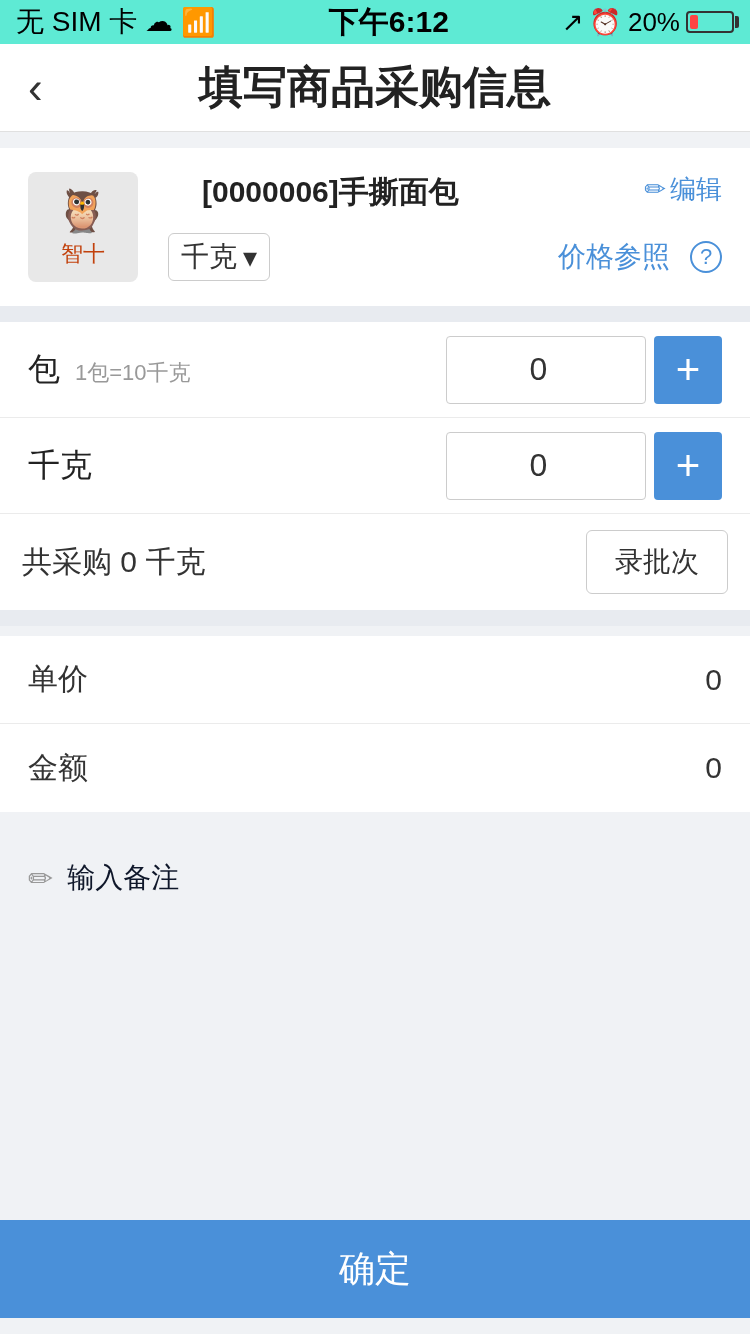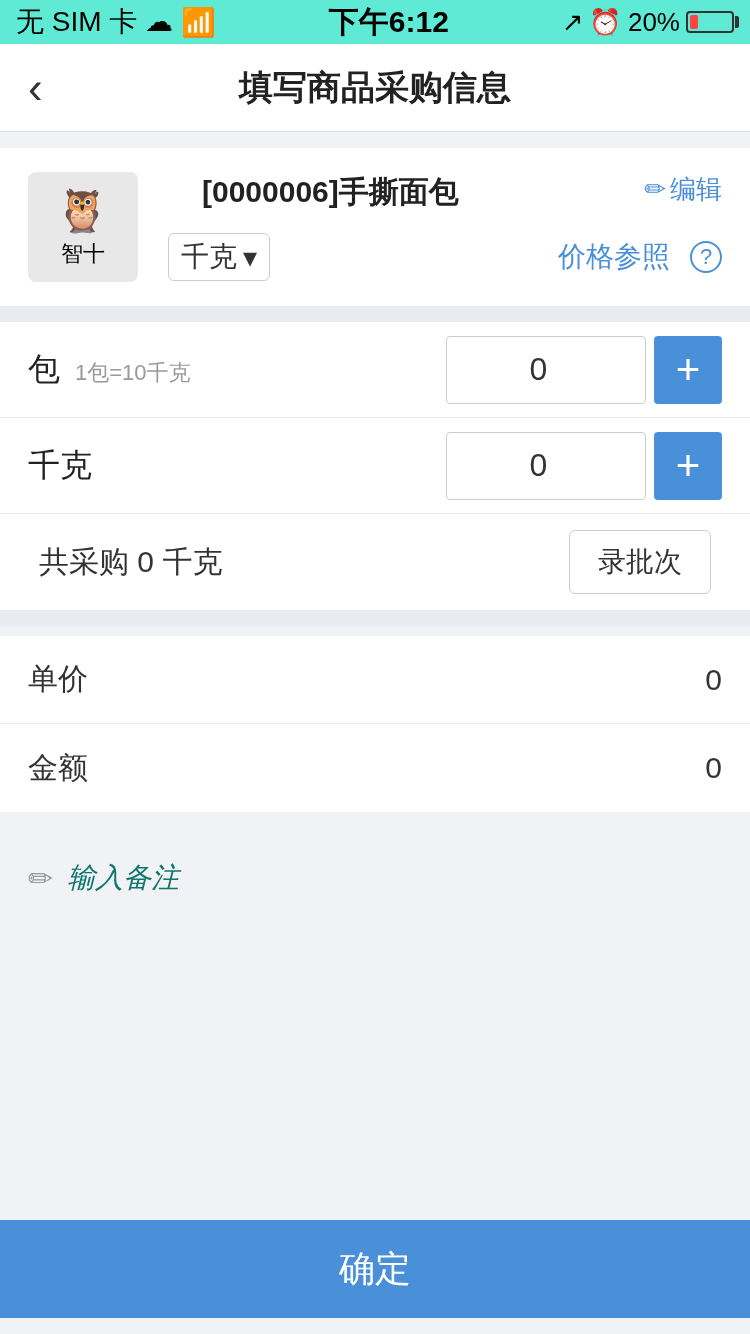--- a/index.html
+++ b/index.html
@@ -69,21 +69,21 @@
     }
     .nav-back {
       position: absolute;
       left: 28px;
       font-size: 44px;
       color: #333;
       cursor: pointer;
       line-height: 1;
     }
     .nav-title {
-      font-size: 34px;
+      font-size: 44px;
       font-weight: 600;
       color: #222;
     }
 
     
     .product-card {
       background: #fff;
       margin-top: 16px;
       padding: 24px 28px;
       display: flex;
@@ -100,21 +100,21 @@
       align-items: center;
       justify-content: center;
       flex-shrink: 0;
     }
     .product-thumb-logo {
       font-size: 42px;
       color: #7a9ec8;
     }
     .product-thumb-text {
       font-size: 22px;
-      color: #000000;
+      color: #c2410c;
       margin-top: 4px;
       text-align: right;
     }
     .product-info {
       flex: 1;
     }
     .product-info-top {
       display: flex;
       justify-content: space-between;
       align-items: flex-start;
@@ -226,21 +226,21 @@
       margin-left: 8px;
       cursor: pointer;
       border: none;
     }
 
     
     .total-row {
       display: flex;
       align-items: center;
       justify-content: space-between;
-      padding: 0 39px;
+      padding: 0 22px;
       height: 96px;
       background: #fff;
       border-bottom: none;
     }
     .total-text {
       font-size: 30px;
       color: #333;
     }
     .batch-btn {
       border: 1px solid #ccc;
@@ -286,22 +286,21 @@
       display: flex;
       align-items: center;
       gap: 14px;
     }
     .notes-icon {
       font-size: 30px;
       color: #999;
     }
     .notes-placeholder {
       font-size: 28px;
-      color: #0f766e;
-      font-style: italic;
+      color: #0f172a;
     }
 
     
     .bottom-bar {
       position: fixed;
       bottom: 16px;
       left: 0;
       width: 750px;
       height: 98px;
       background: #4a90d9;

